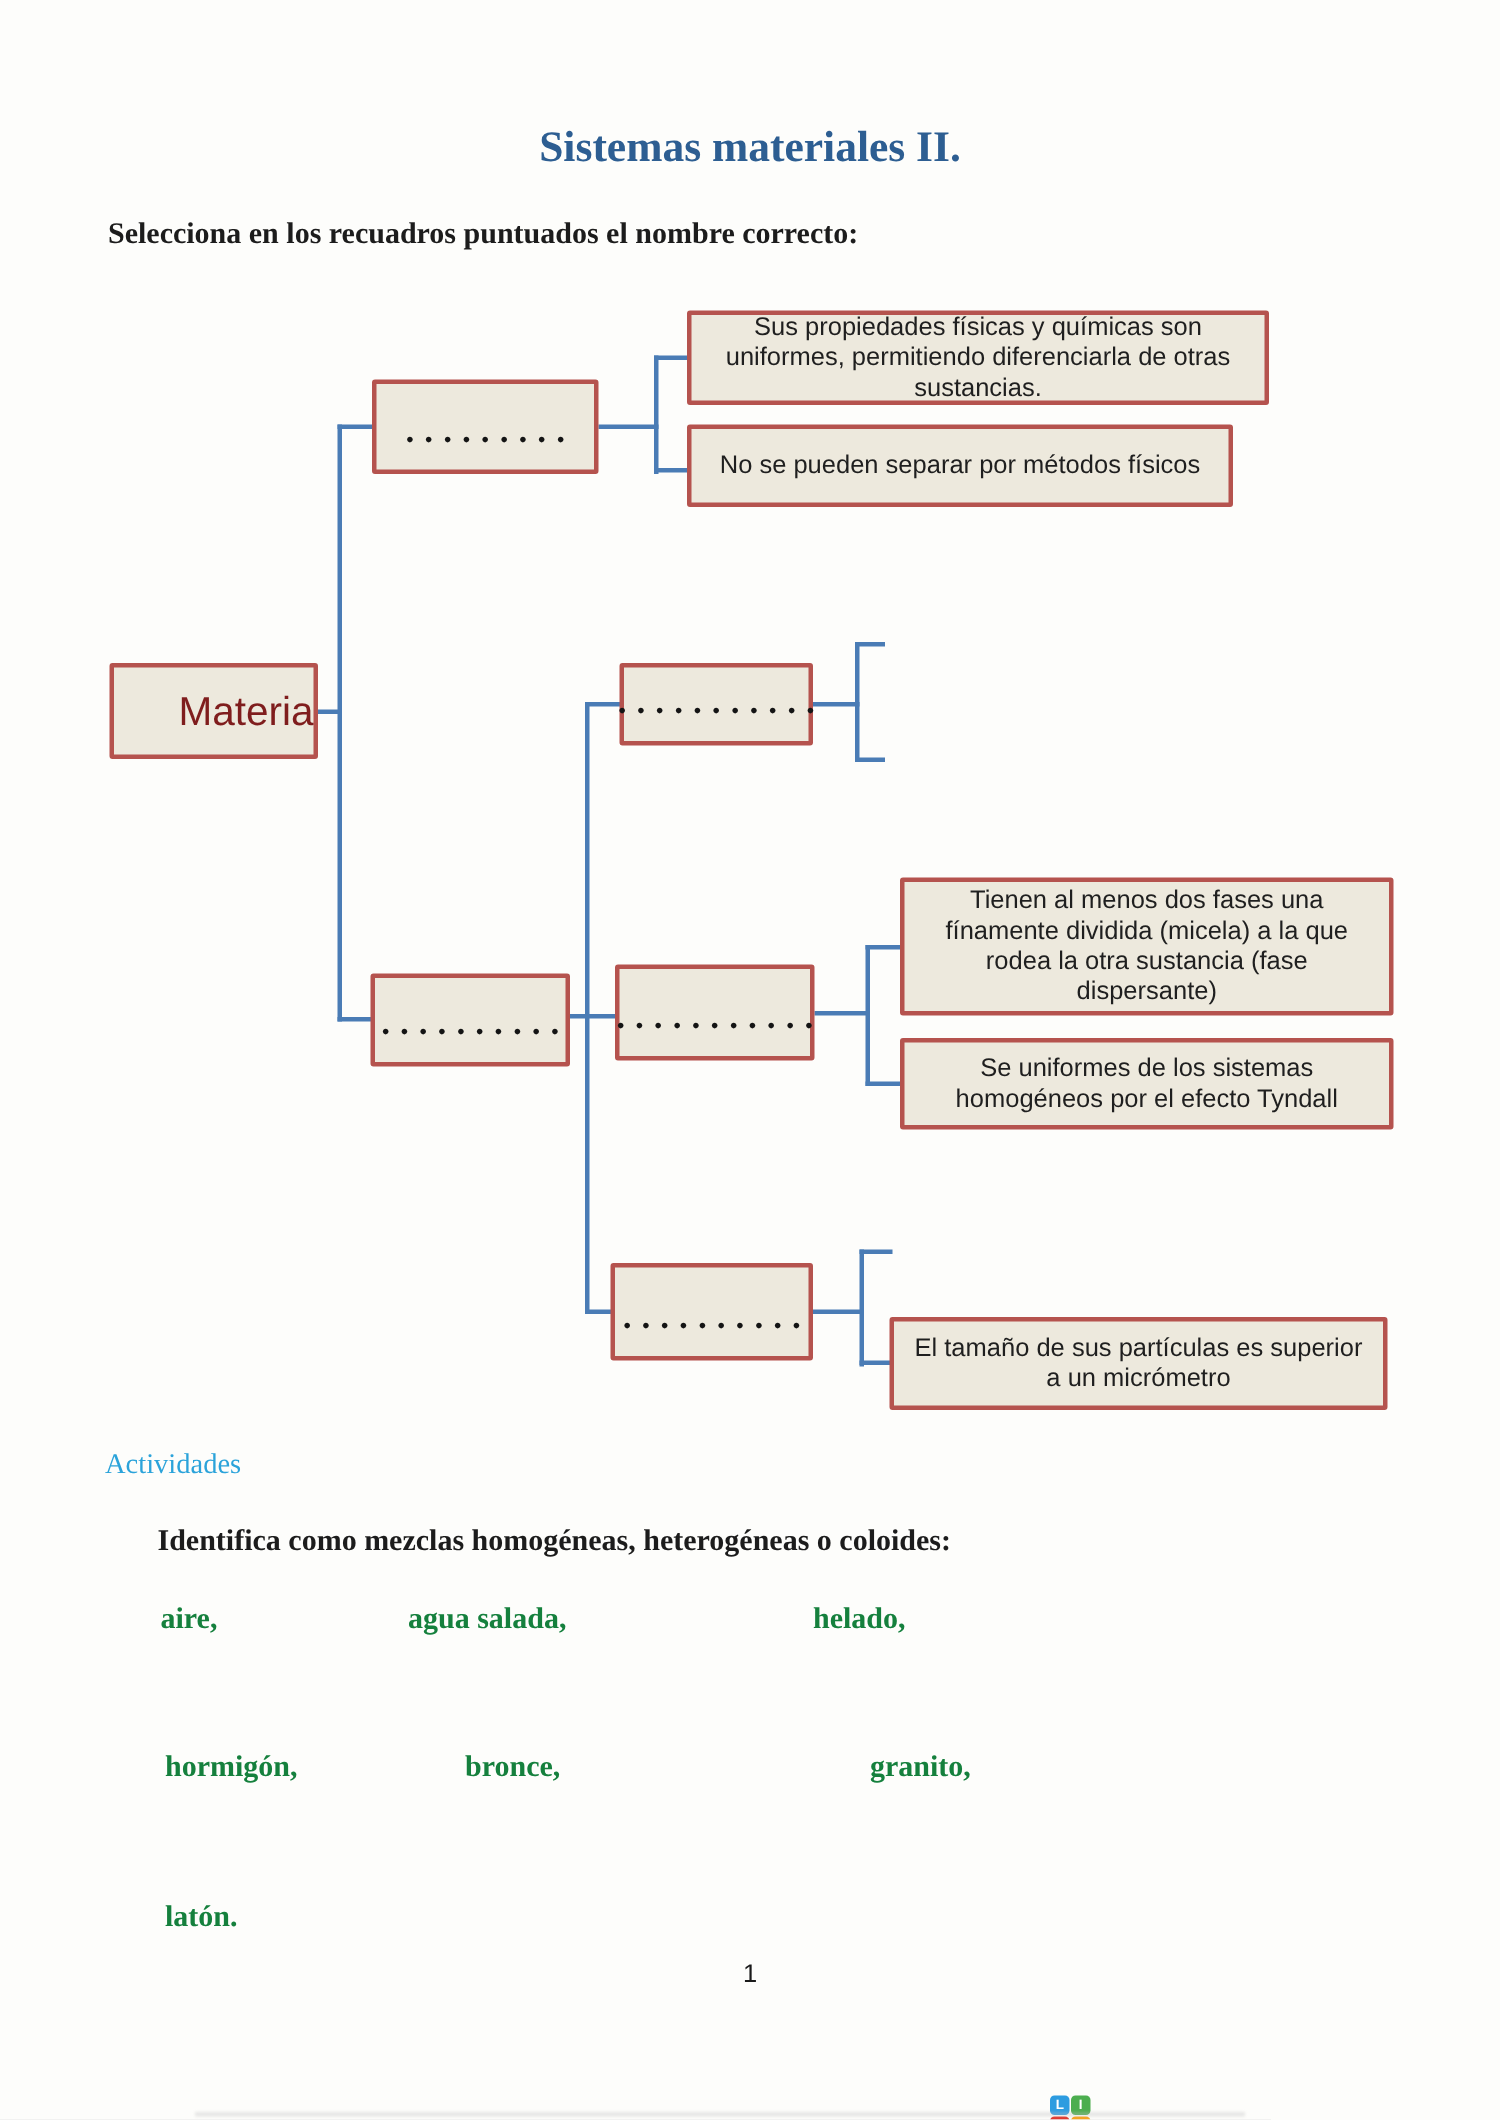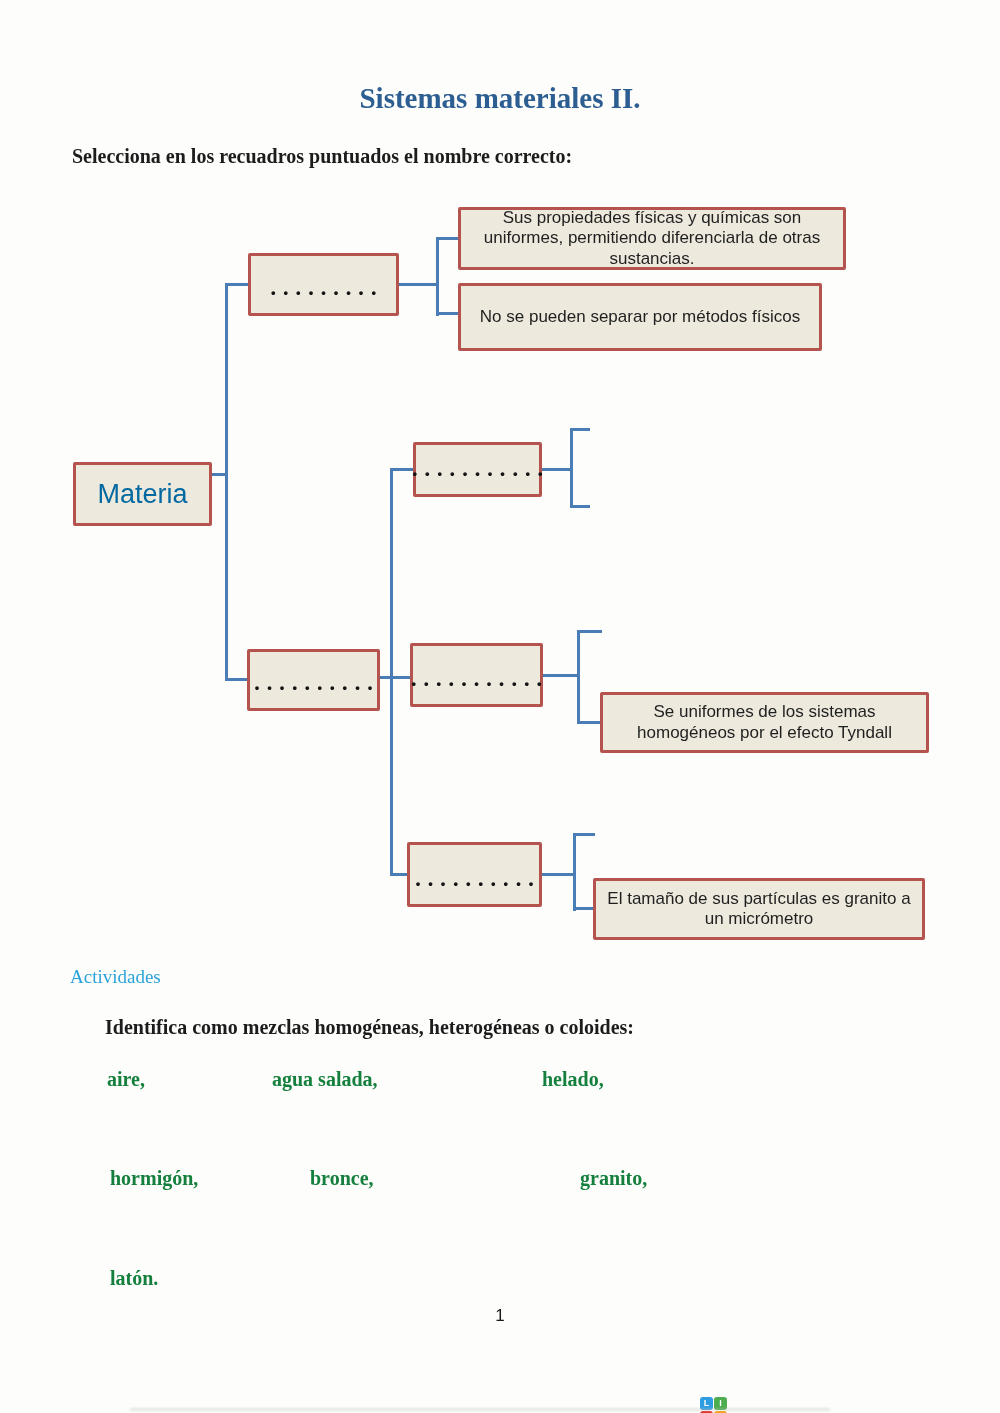--- a/index.html
+++ b/index.html
@@ -21,22 +21,22 @@
     position:absolute;top:145px;left:72px;
     font:bold 20px "Liberation Serif",serif;
     color:#1c1c1c;
   }
   
   .nodebox{
     position:absolute;box-sizing:border-box;
     background:#ede9dd;border:3px solid #b5534e;border-radius:2px;
   }
   .rootbox{
-    display:flex;align-items:center;justify-content:center;
-    font:27px "Liberation Sans",sans-serif;color:#0369a1;margin-top:20px;
+    display:flex;align-items:center;justify-content:flex-end;
+    font:27px "Liberation Sans",sans-serif;color:#7f1d1d;
   }
   .dotbox{
     display:flex;align-items:flex-end;justify-content:center;
     cursor:pointer;
   }
   .dots{
     font-weight:bold;font-size:13px;line-height:12px;
     letter-spacing:8px;margin-left:8px;
     padding-bottom:14px;color:#141414;white-space:nowrap;
   }
@@ -132,28 +132,31 @@
   <div class="nodebox dotbox" style="left:410px;top:643px;width:133px;height:64px">
     <span class="dots">•••••••••••</span>
   </div>
   <div class="nodebox dotbox" style="left:407px;top:842px;width:135px;height:65px">
     <span class="dots">••••••••••</span>
   </div>
 
   <div class="nodebox desc" style="left:458px;top:207px;width:388px;height:63px">
     <span>Sus propiedades físicas y químicas son uniformes, permitiendo diferenciarla de otras sustancias.</span>
   </div>
-  <div class="nodebox desc" style="left:458px;top:283px;width:364px;height:68px">
+  <div class="nodebox desc" style="left:458px;top:283px;width:364px;height:55px">
     <span>No se pueden separar por métodos físicos</span>
+  </div>
+  <div class="nodebox desc" style="left:600px;top:585px;width:329px;height:92px">
+    <span>Tienen al menos dos fases una fínamente dividida (micela) a la que rodea la otra sustancia (fase dispersante)</span>
   </div>
   <div class="nodebox desc" style="left:600px;top:692px;width:329px;height:61px">
     <span>Se uniformes de los sistemas homogéneos por el efecto Tyndall</span>
   </div>
   <div class="nodebox desc" style="left:593px;top:878px;width:332px;height:62px">
-    <span>El tamaño de sus partículas es granito a un micrómetro</span>
+    <span>El tamaño de sus partículas es superior a un micrómetro</span>
   </div>
 
   <div class="act-heading">Actividades</div>
   <div class="act-prompt">Identifica como mezclas homogéneas, heterogéneas o coloides:</div>
 
   <span class="word" style="left:107px;top:1068px">aire,</span>
   <span class="word" style="left:272px;top:1068px">agua salada,</span>
   <span class="word" style="left:542px;top:1068px">helado,</span>
 
   <span class="word" style="left:110px;top:1167px">hormigón,</span>

